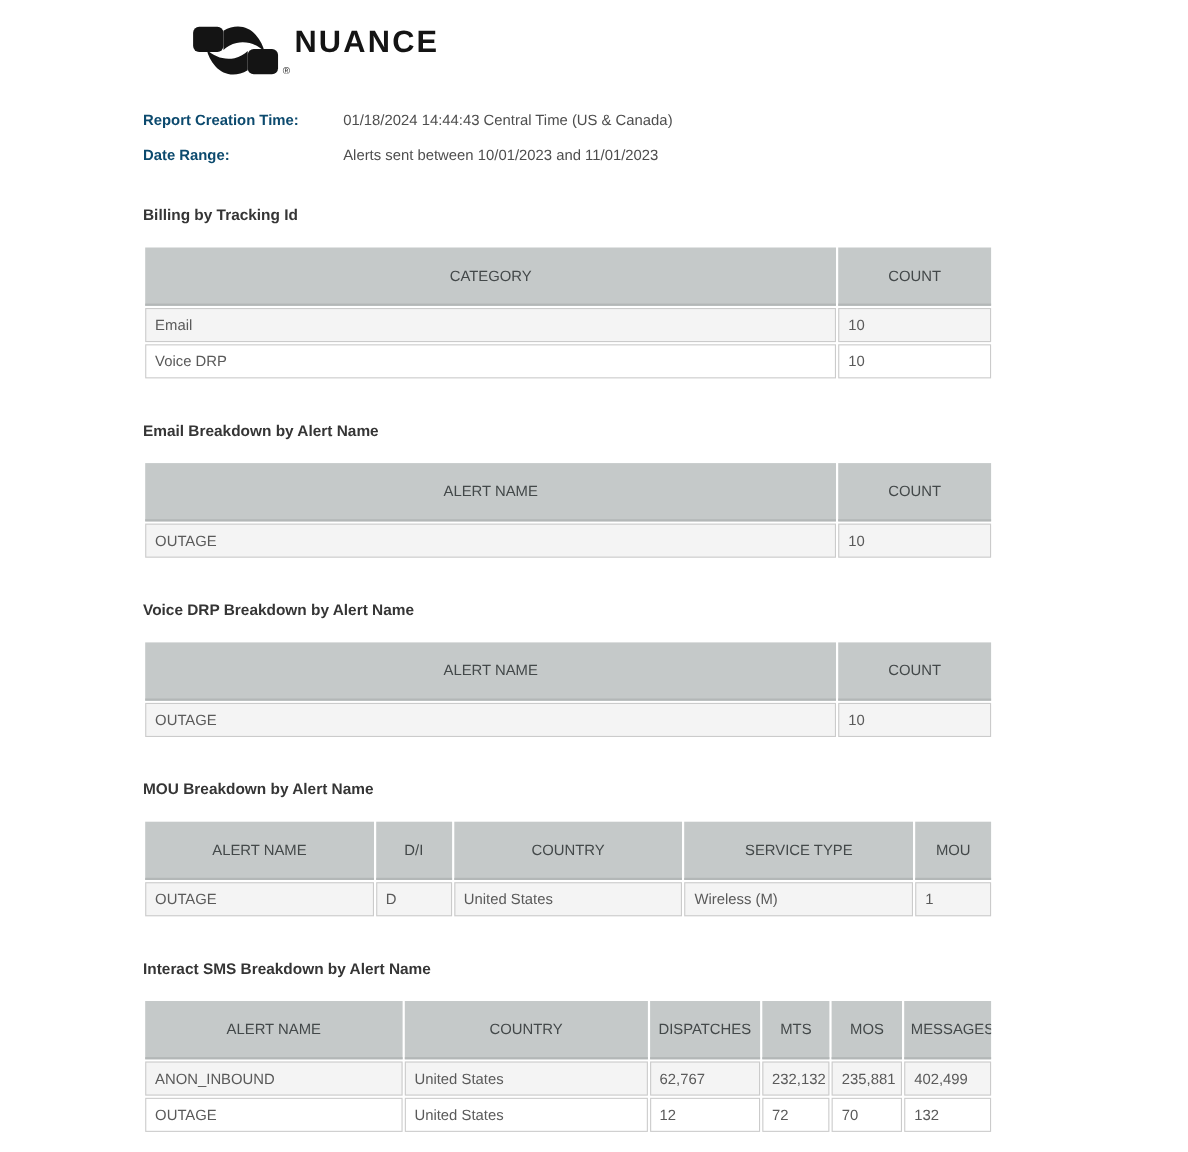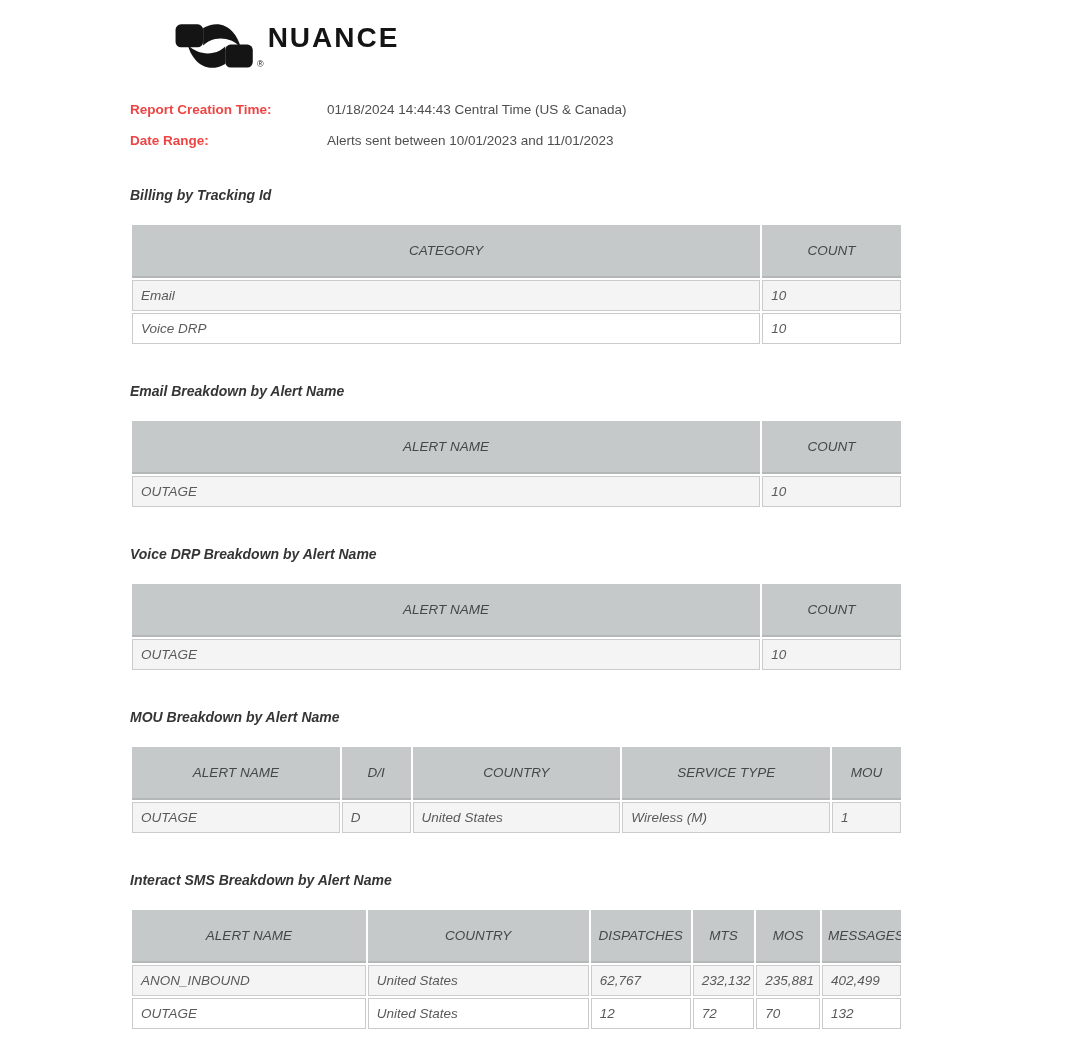--- a/index.html
+++ b/index.html
@@ -15,25 +15,25 @@
   
   .logo-row { display: flex; align-items: flex-start; margin-left: 40px; height: 64px; }
   .logo-mark svg { display: block; width: 92px; height: 57px; margin-top: 3px; }
   .reg { font-size: 9px; color: #1a1a1a; margin: 46px 4px 0 -5px; line-height: 1; }
   .brand { font-size: 28px; font-weight: 700; letter-spacing: 2px; color: #141414; margin-top: 10px; line-height: 1; }
 
   
   h1.page-title { margin: 40px 0 0; font-size: 20px; font-weight: 700; color: #54555a; letter-spacing: 0.2px; }
   .meta { margin-top: 23px; font-size: 13.5px; }
   .meta-row { display: flex; margin-bottom: 13px; line-height: 18px; }
-  .meta-label { width: 197px; flex: none; font-weight: 700; color: #ef4444; }
+  .meta-label { width: 182px; flex: none; font-weight: 700; color: #0c4a6e; }
   .meta-value { color: #4e4e4e; }
 
   
-  .section { margin-top: 37px; font-style: italic; }
+  .section { margin-top: 37px; }
   .section h2 { margin: 0 0 20px; font-size: 14px; font-weight: 700; color: #353535; }
 
   table { width: 100%; border-collapse: separate; border-spacing: 2px; table-layout: fixed; }
   th {
     background: #c5c9c9;
     border: none;
     border-bottom: 2px solid #b3b7b7;
     font-weight: 400;
     color: #434849;
     font-size: 13.5px;

